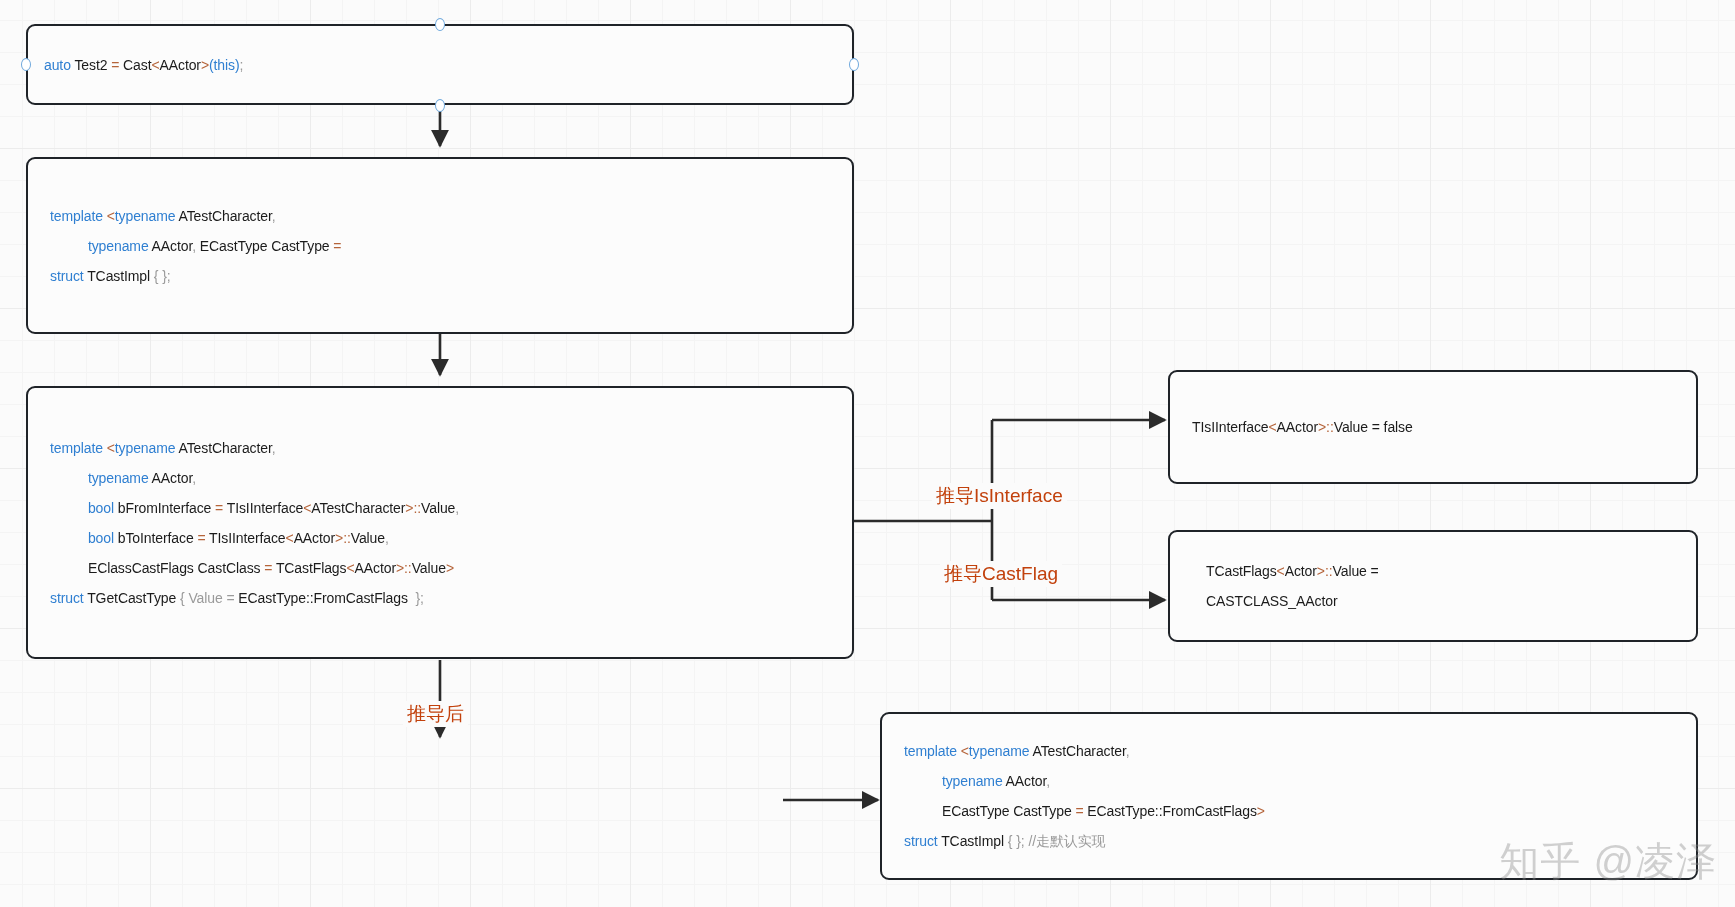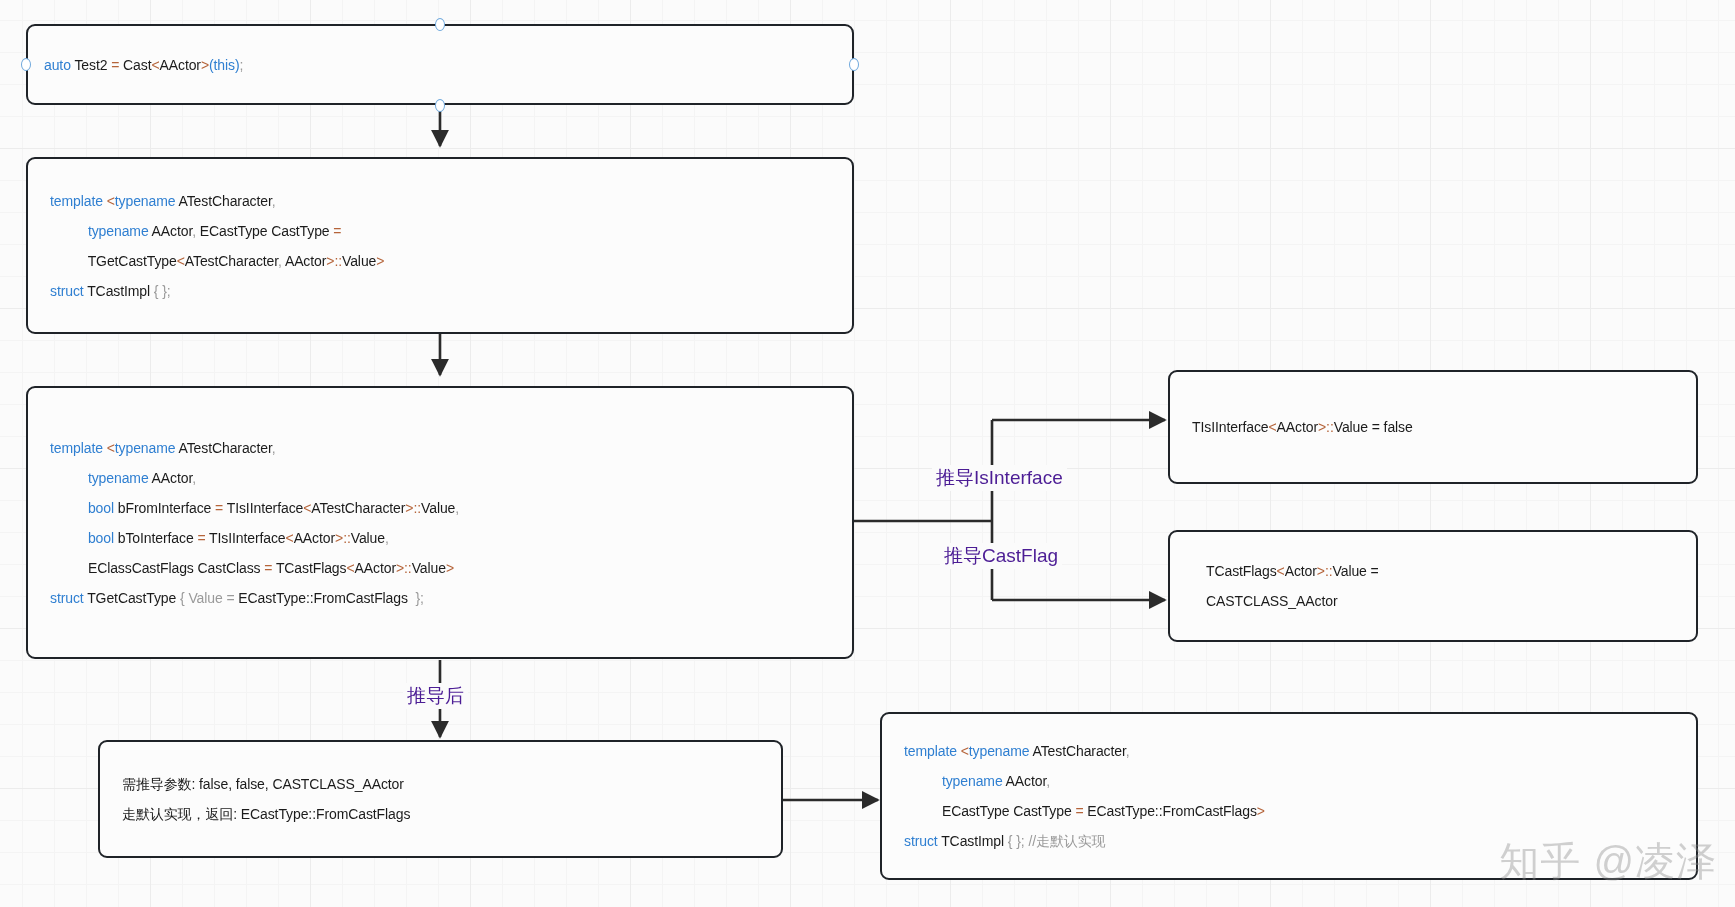--- a/index.html
+++ b/index.html
@@ -60,25 +60,26 @@
     border: 1.6px solid #6fa8dc;
     border-radius: 50%;
     background: #ffffff;
     box-sizing: border-box;
   }
 
   
   .edge-label {
     position: absolute;
     background: #fbfbfb;
-    color: #4c1d95;
+    color: #c2410c;
     font-size: 19px;
     line-height: 24px;
     padding: 1px 4px;
     white-space: nowrap;
+    margin-top: 18px;
   }
 
   svg.wires {
     position: absolute;
     left: 0; top: 0;
     width: 1735px; height: 907px;
     pointer-events: none;
   }
 
   .watermark {
@@ -127,21 +128,20 @@
     <div class="code-line"><span class="kw">auto </span><span class="plain">Test2 </span><span class="ang">= </span><span class="plain">Cast</span><span class="ang">&lt;</span><span class="plain">AActor</span><span class="ang">&gt;</span><span class="kw">(</span><span class="kw">this</span><span class="kw">)</span><span class="dim">;</span></div>
   </div>
   <div class="dot" style="left:435px; top:18px;"></div>
   <div class="dot" style="left:435px; top:99px;"></div>
   <div class="dot" style="left:21px;  top:58px;"></div>
   <div class="dot" style="left:849px; top:58px;"></div>
 
   <div class="node" id="node-tcastimpl-decl" style="left:26px; top:157px; width:828px; height:177px; padding:14px 6px;">
     <div class="code-line"><span class="kw">template </span><span class="ang">&lt;</span><span class="kw">typename </span><span class="plain">ATestCharacter</span><span class="dim">,</span></div>
     <div class="code-line"><span class="plain">          </span><span class="kw">typename </span><span class="plain">AActor</span><span class="dim">,</span><span class="plain"> ECastType CastType </span><span class="ang">=</span></div>
-    <div class="code-line"><span class="plain">          </span><span class="plain">TGetCastType</span><span class="ang">&lt;</span><span class="plain">ATestCharacter</span><span class="dim">,</span><span class="plain"> AActor</span><span class="ang">&gt;</span><span class="ang">::</span><span class="plain">Value</span><span class="ang">&gt;</span></div>
     <div class="code-line"><span class="kw">struct </span><span class="plain">TCastImpl </span><span class="dim">{ }</span><span class="dim">;</span></div>
   </div>
 
   <div class="node" id="node-tgetcasttype-decl" style="left:26px; top:386px; width:828px; height:273px; padding:14px 6px;">
     <div class="code-line"><span class="kw">template </span><span class="ang">&lt;</span><span class="kw">typename </span><span class="plain">ATestCharacter</span><span class="dim">,</span></div>
     <div class="code-line"><span class="plain">          </span><span class="kw">typename </span><span class="plain">AActor</span><span class="dim">,</span></div>
     <div class="code-line"><span class="plain">          </span><span class="kw">bool </span><span class="plain">bFromInterface </span><span class="ang">= </span><span class="plain">TIsIInterface</span><span class="ang">&lt;</span><span class="plain">ATestCharacter</span><span class="ang">&gt;</span><span class="ang">::</span><span class="plain">Value</span><span class="dim">,</span></div>
     <div class="code-line"><span class="plain">          </span><span class="kw">bool </span><span class="plain">bToInterface </span><span class="ang">= </span><span class="plain">TIsIInterface</span><span class="ang">&lt;</span><span class="plain">AActor</span><span class="ang">&gt;</span><span class="ang">::</span><span class="plain">Value</span><span class="dim">,</span></div>
     <div class="code-line"><span class="plain">          </span><span class="plain">EClassCastFlags CastClass </span><span class="ang">= </span><span class="plain">TCastFlags</span><span class="ang">&lt;</span><span class="plain">AActor</span><span class="ang">&gt;</span><span class="ang">::</span><span class="plain">Value</span><span class="ang">&gt;</span></div>
     <div class="code-line"><span class="kw">struct </span><span class="plain">TGetCastType </span><span class="dim">{ </span><span class="dim">Value </span><span class="dim">= </span><span class="plain">ECastType::FromCastFlags </span><span class="dim"> };</span></div>
@@ -149,24 +149,20 @@
 
   <div class="node" id="node-isinterface-result" style="left:1168px; top:370px; width:530px; height:114px; padding:27px 6px;">
     <div class="code-line"><span class="plain">TIsIInterface</span><span class="ang">&lt;</span><span class="plain">AActor</span><span class="ang">&gt;</span><span class="ang">::</span><span class="plain">Value = false</span></div>
   </div>
 
   <div class="node" id="node-castflags-result" style="left:1168px; top:530px; width:530px; height:112px; padding:10px 20px;">
     <div class="code-line"><span class="plain">TCastFlags</span><span class="ang">&lt;</span><span class="plain">Actor</span><span class="ang">&gt;</span><span class="ang">::</span><span class="plain">Value =</span></div>
     <div class="code-line"><span class="plain">CASTCLASS_AActor</span></div>
   </div>
 
-  <div class="node" id="node-deduced-params" style="left:98px; top:740px; width:685px; height:118px; padding:10px 6px;">
-    <div class="code-line"><span class="plain">需推导参数: false, false, CASTCLASS_AActor</span></div>
-    <div class="code-line"><span class="plain">走默认实现，返回: ECastType::FromCastFlags</span></div>
-  </div>
 
   <div class="node" id="node-final-tcastimpl" style="left:880px; top:712px; width:818px; height:168px; padding:12px 6px;">
     <div class="code-line"><span class="kw">template </span><span class="ang">&lt;</span><span class="kw">typename </span><span class="plain">ATestCharacter</span><span class="dim">,</span></div>
     <div class="code-line"><span class="plain">          </span><span class="kw">typename </span><span class="plain">AActor</span><span class="dim">,</span></div>
     <div class="code-line"><span class="plain">          </span><span class="plain">ECastType CastType </span><span class="ang">= </span><span class="plain">ECastType::FromCastFlags</span><span class="ang">&gt;</span></div>
     <div class="code-line"><span class="kw">struct </span><span class="plain">TCastImpl </span><span class="dim">{ }</span><span class="dim">; </span><span class="dim">//走默认实现</span></div>
   </div>
 
   <div class="edge-label" style="left:932px; top:465px;">推导IsInterface</div>
   <div class="edge-label" style="left:940px; top:543px;">推导CastFlag</div>

